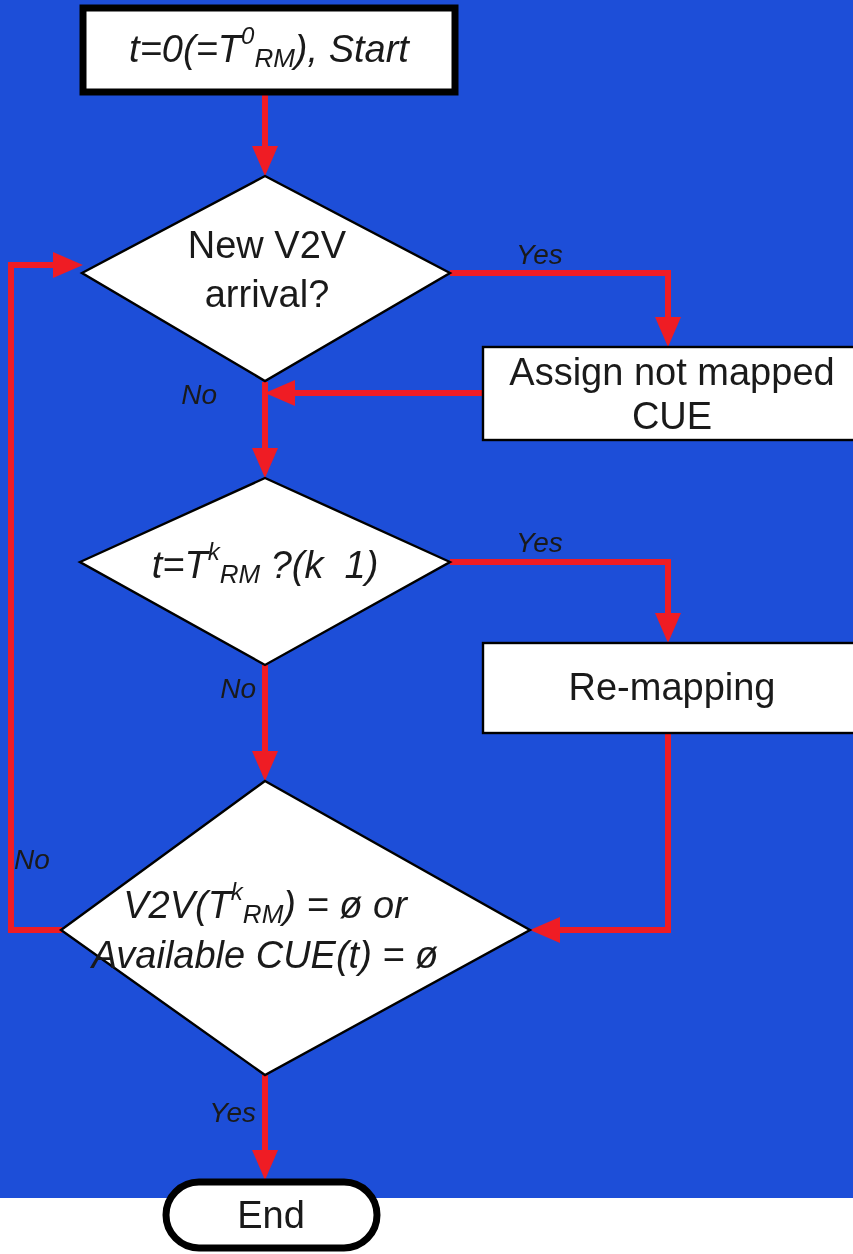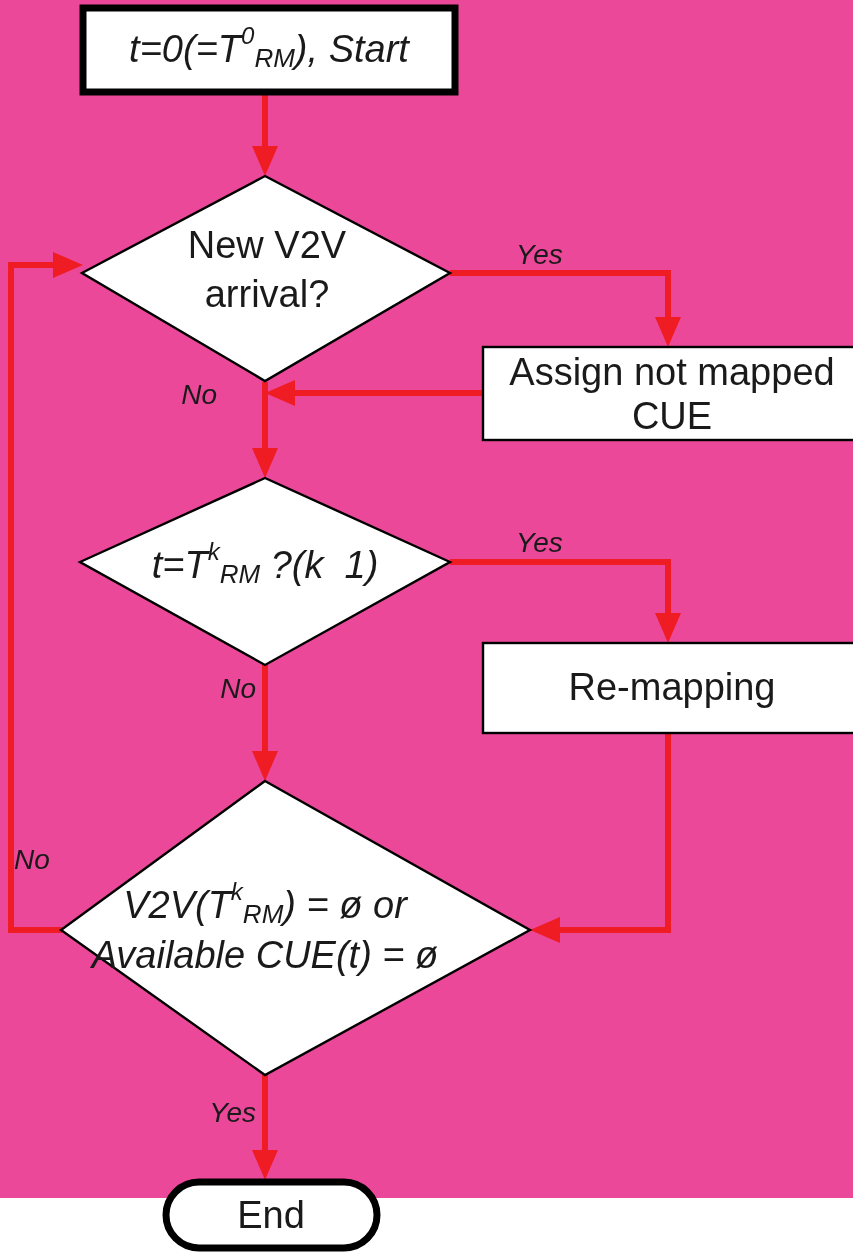--- a/index.html
+++ b/index.html
@@ -10,21 +10,21 @@
   body {
     width: 853px;
     height: 1254px;
     font-family: "Liberation Sans", sans-serif;
     overflow: hidden;
   }
   #flowchart-root {
     position: relative;
     width: 853px;
     height: 1198px;
-    background: #ec4899;
+    background: #1d4ed8;
   }
   svg#chart {
     display: block;
     width: 853px;
     height: 1254px;
   }
   .node-shape-thick {
     fill: #ffffff;
     stroke: #000000;
     stroke-width: 7;

